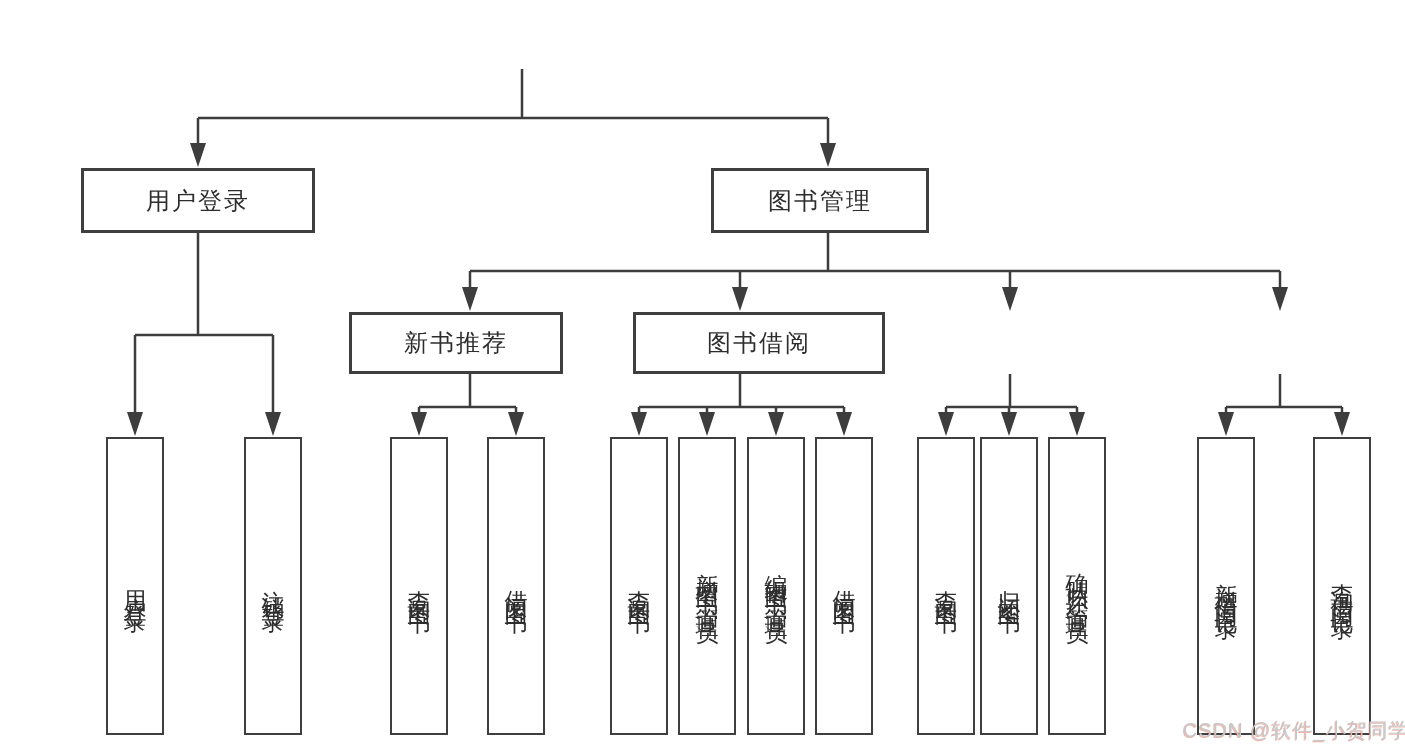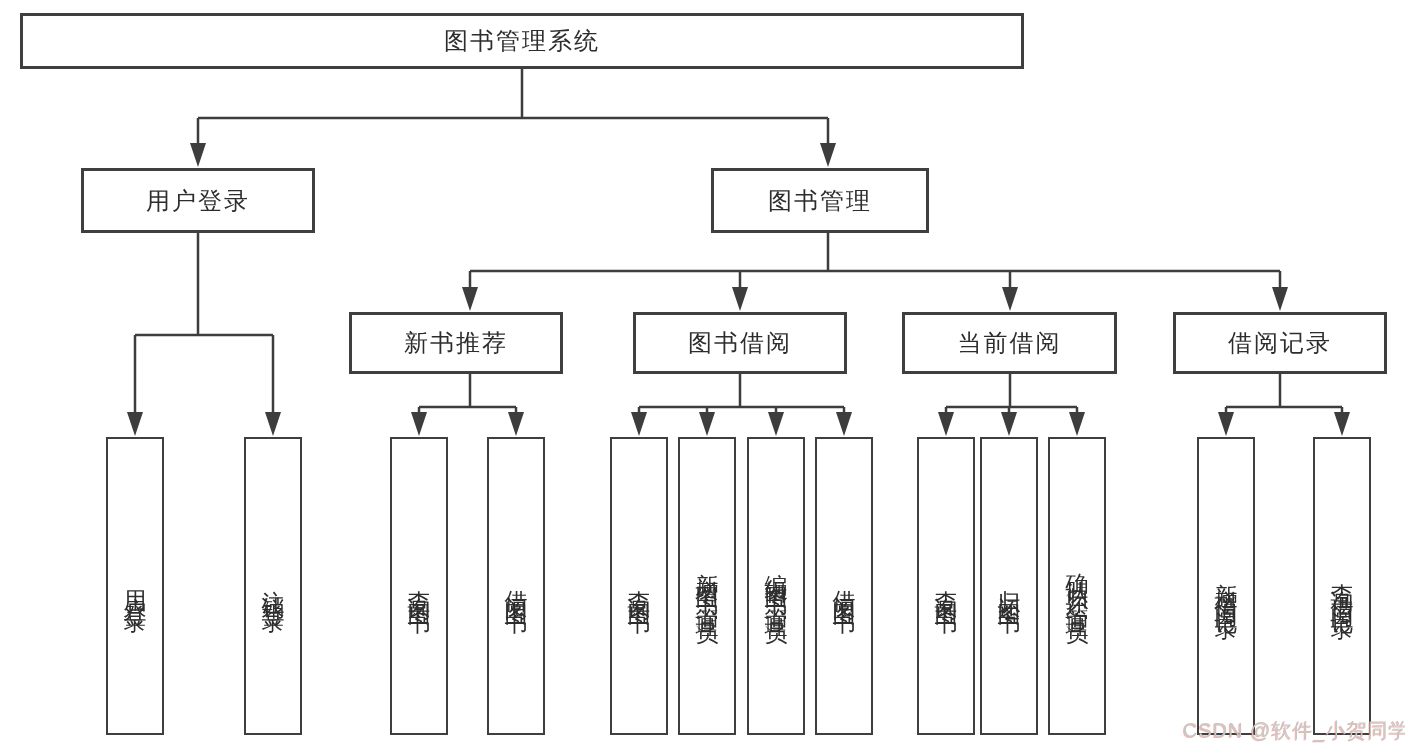--- a/index.html
+++ b/index.html
@@ -69,42 +69,33 @@
     <path fill="#3d3d3d" stroke="none" d="
       M198,167l-8,-24h16z M828,167l-8,-24h16z
       M470,311l-8,-24h16z M740,311l-8,-24h16z M1010,311l-8,-24h16z M1280,311l-8,-24h16z
       M135,436l-8,-24h16z M273,436l-8,-24h16z
       M419,436l-8,-24h16z M516,436l-8,-24h16z
       M639,436l-8,-24h16z M707,436l-8,-24h16z M776,436l-8,-24h16z M844,436l-8,-24h16z
       M946,436l-8,-24h16z M1009,436l-8,-24h16z M1077,436l-8,-24h16z
       M1226,436l-8,-24h16z M1342,436l-8,-24h16z"></path>
   </svg>
 
-  <div class="box" style="left:20px;top:13px;width:1004px;height:56px">
-    <span class="hlabel">图书管理系统</span>
-  </div>
 
   <div class="box" style="left:81px;top:168px;width:234px;height:65px">
     <span class="hlabel">用户登录</span>
   </div>
   <div class="box" style="left:711px;top:168px;width:218px;height:65px">
     <span class="hlabel">图书管理</span>
   </div>
 
   <div class="box" style="left:349px;top:312px;width:214px;height:62px">
     <span class="hlabel">新书推荐</span>
   </div>
-  <div class="box" style="left:633px;top:312px;width:214px;height:62px">
+  <div class="box" style="left:633px;top:312px;width:252px;height:62px">
     <span class="hlabel">图书借阅</span>
-  </div>
-  <div class="box" style="left:902px;top:312px;width:215px;height:62px">
-    <span class="hlabel">当前借阅</span>
-  </div>
-  <div class="box" style="left:1173px;top:312px;width:214px;height:62px">
-    <span class="hlabel">借阅记录</span>
   </div>
 
   <div class="box leaf" style="left:106px;top:437px;width:58px;height:298px">
     <span class="vlabel">用户登录</span>
   </div>
   <div class="box leaf" style="left:244px;top:437px;width:58px;height:298px">
     <span class="vlabel">注销登录</span>
   </div>
 
   <div class="box leaf" style="left:390px;top:437px;width:58px;height:298px">

